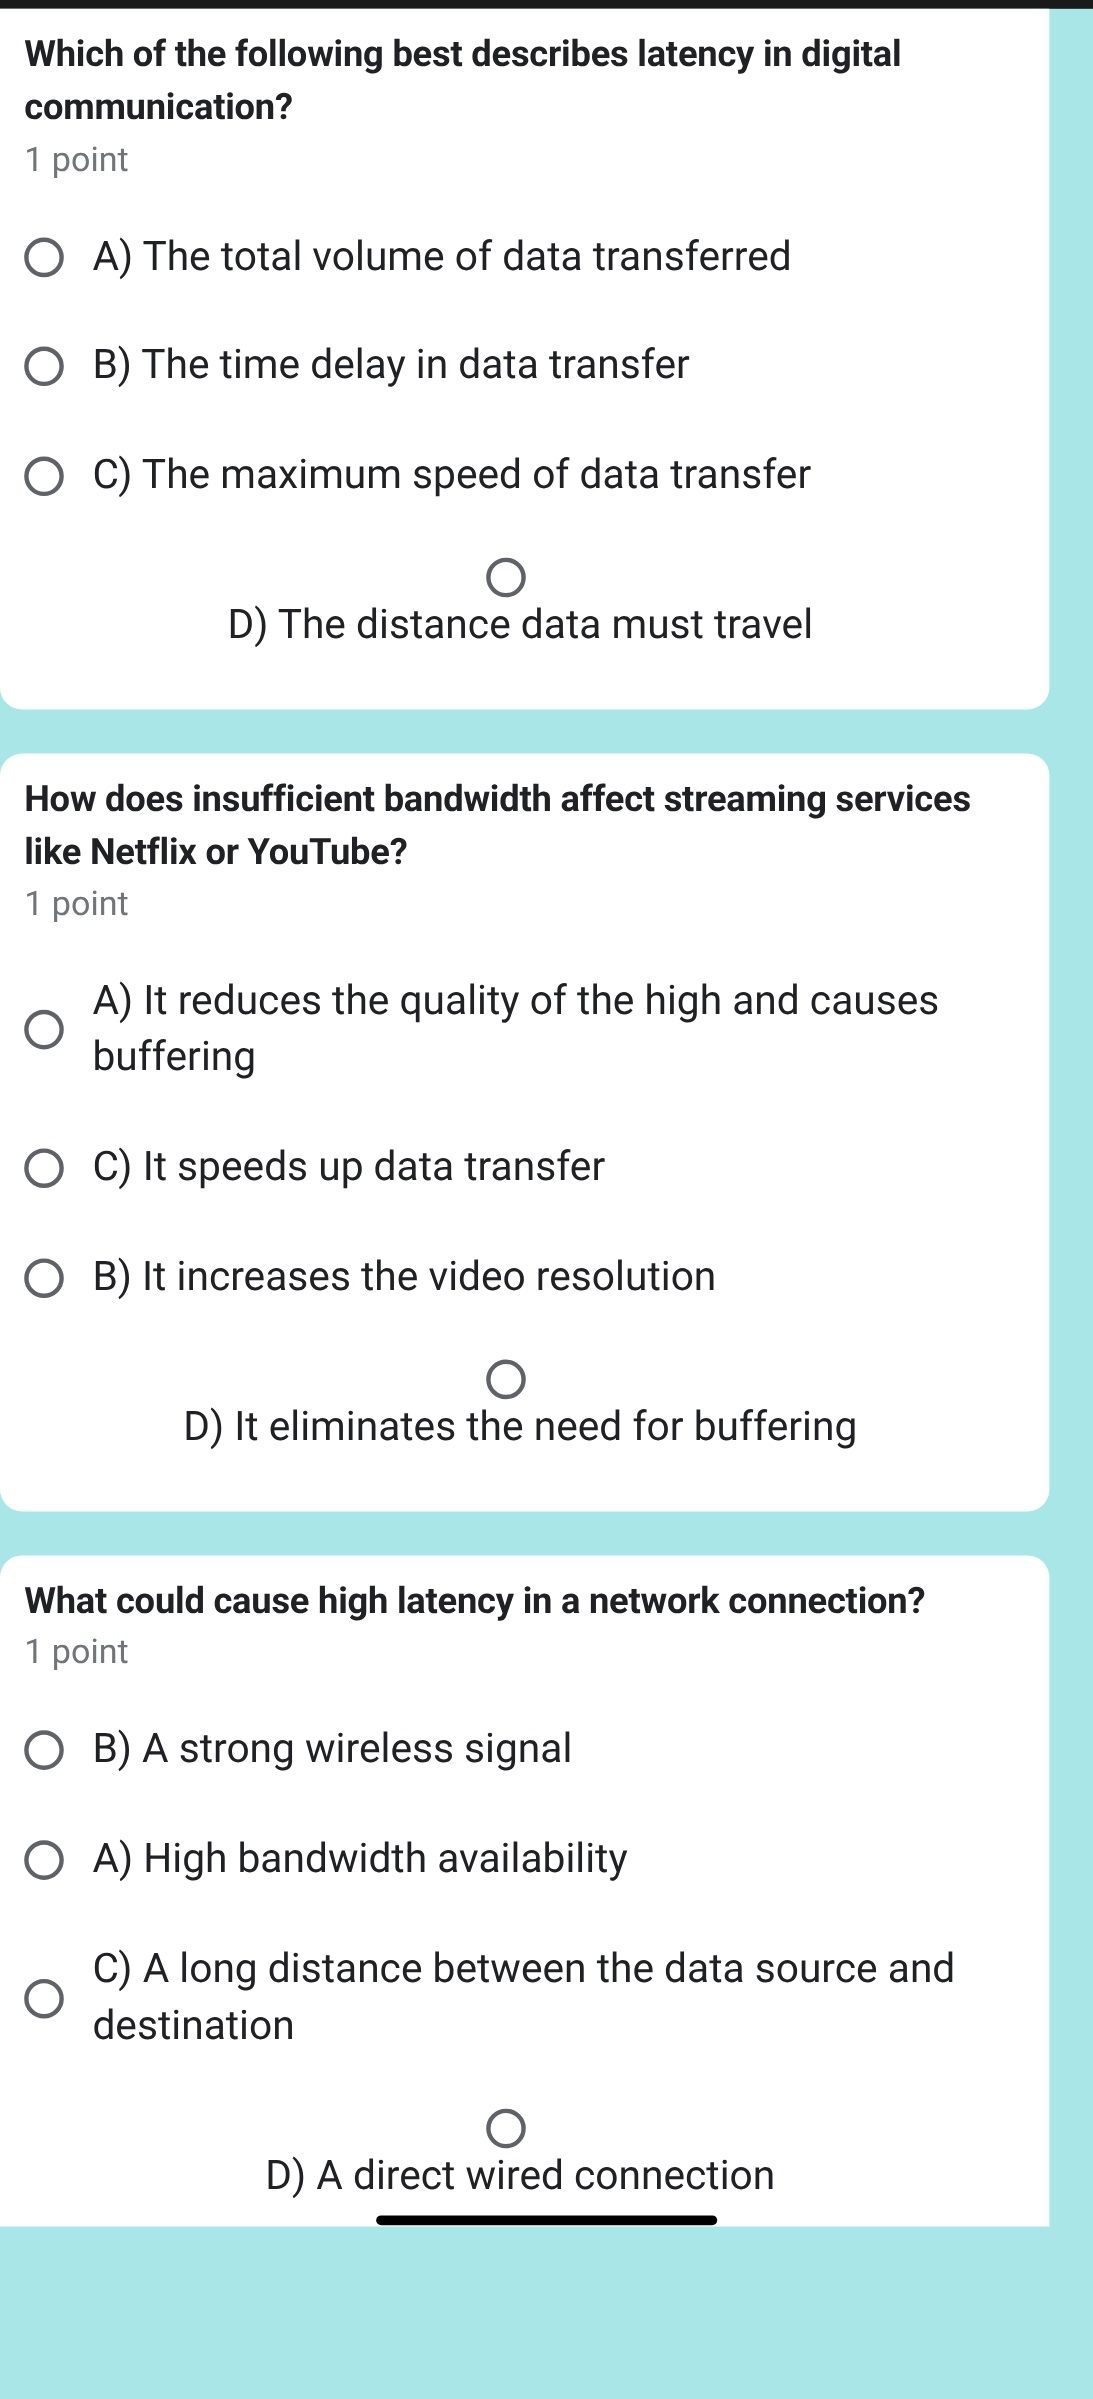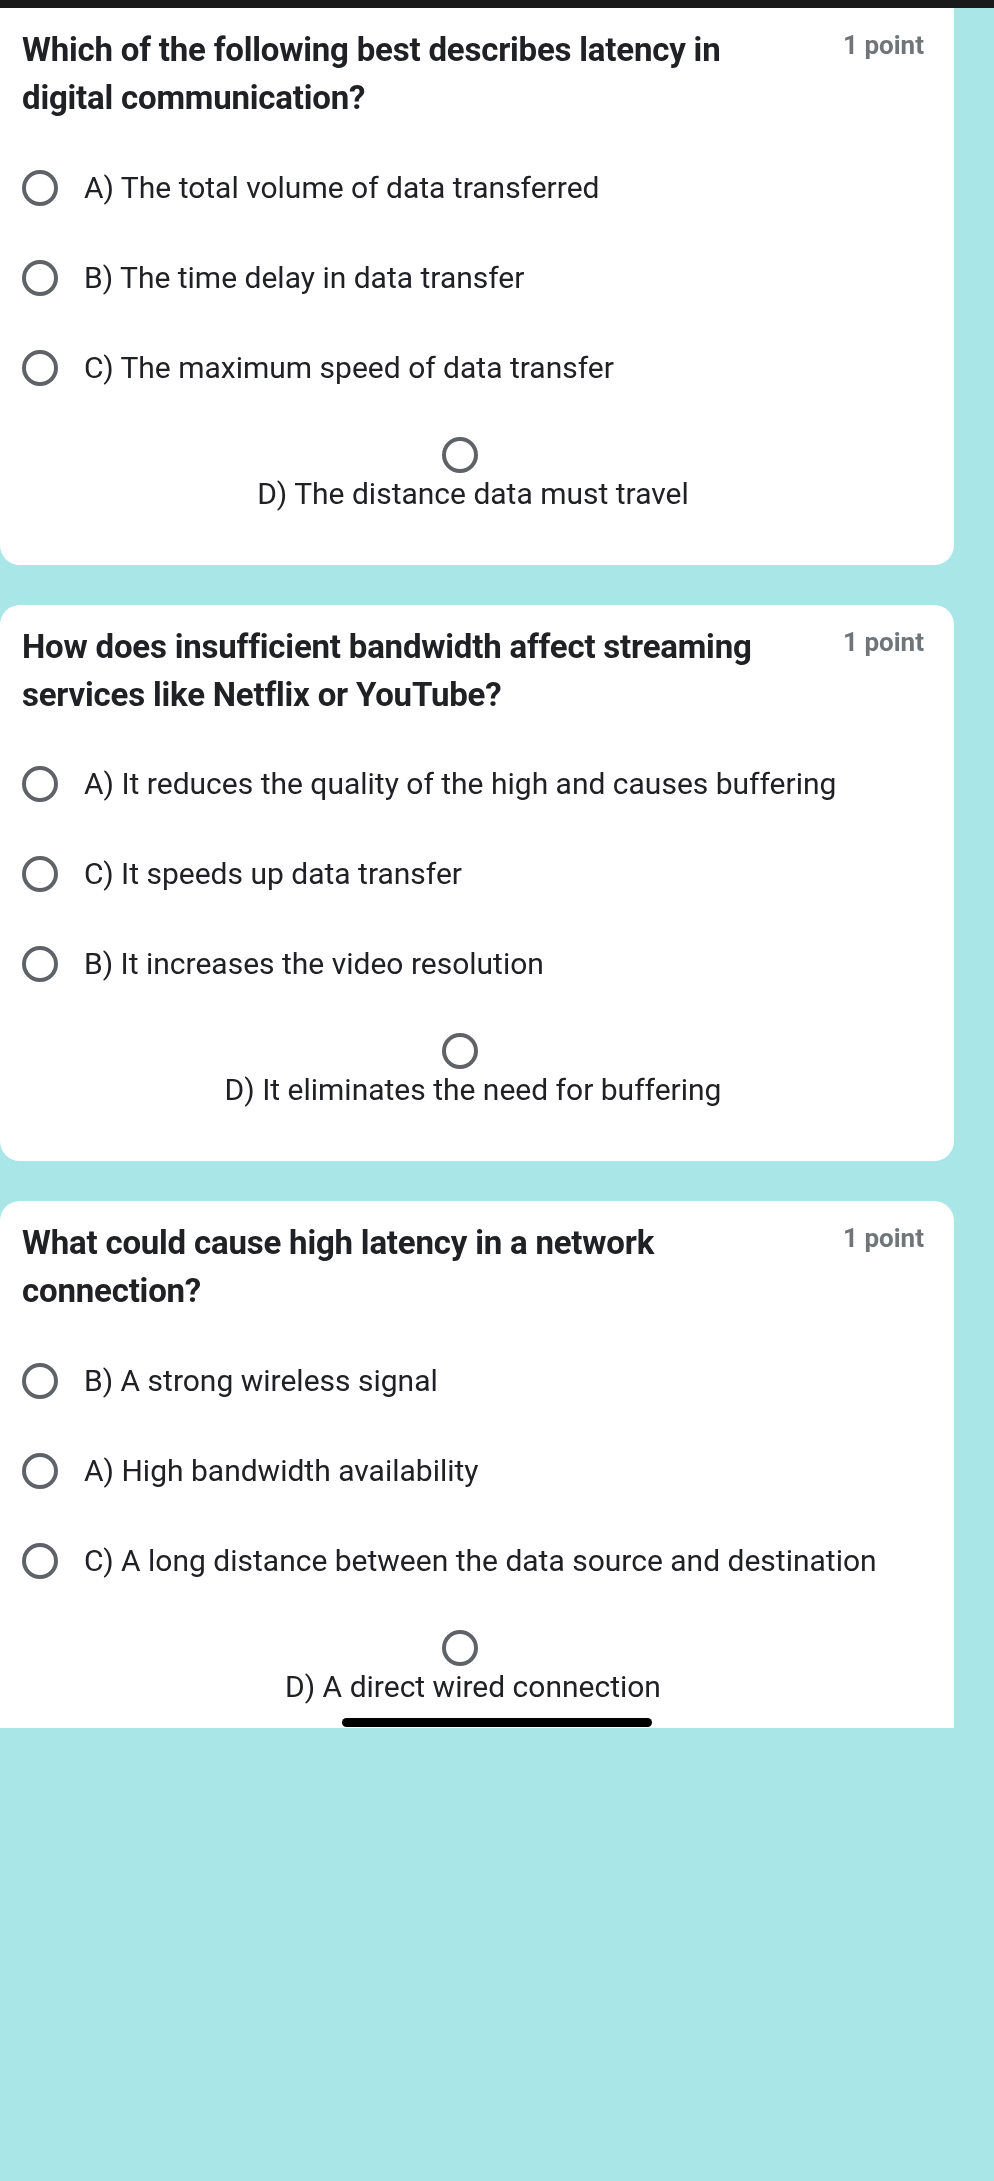--- a/index.html
+++ b/index.html
@@ -37,35 +37,36 @@
     margin-bottom: 0;
     padding-bottom: 20px;
     border-bottom-left-radius: 0;
     border-bottom-right-radius: 0;
   }
   .question-header {
     display: flex;
     justify-content: space-between;
     align-items: flex-start;
     margin-bottom: 45px;
+    flex-direction: column;
   }
   .question-text {
     font-size: 33px;
     font-weight: 700;
     color: #202124;
     line-height: 1.45;
     flex: 1;
     padding-right: 30px;
     letter-spacing: -0.2px;
   }
   .points-label {
-    font-size: 26px;
+    font-size: 31px;
     color: #70757a;
     white-space: nowrap;
-    font-weight: 700;
+    font-weight: 400;
     padding-top: 4px;
   }
   .option-row {
     display: flex;
     align-items: center;
     margin-bottom: 48px;
     cursor: pointer;
   }
   .option-row:last-child {
     margin-bottom: 0;
@@ -73,21 +74,21 @@
   }
   .radio-circle {
     width: 36px;
     height: 36px;
     border: 4px solid #5f6368;
     border-radius: 50%;
     flex-shrink: 0;
     margin-right: 26px;
   }
   .option-text {
-    font-size: 30px;
+    font-size: 37px;
     color: #202124;
     line-height: 1.4;
     font-weight: 400;
   }
   .home-indicator {
     position: relative;
     width: 100%;
     text-align: center;
     margin-top: -16px;
   }

